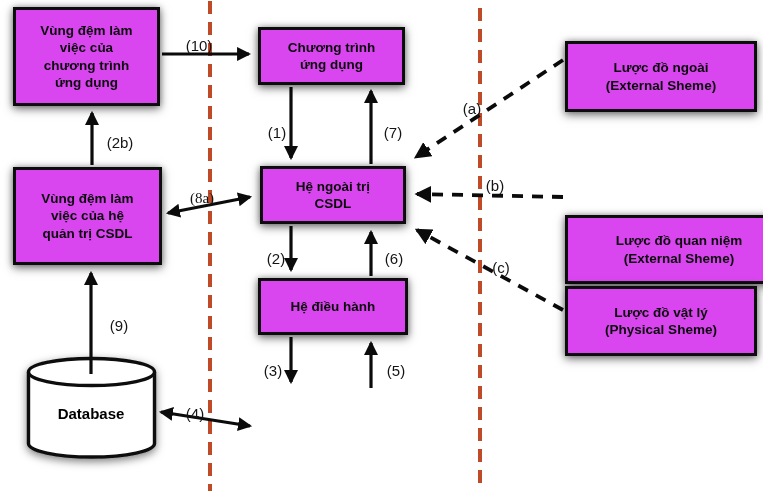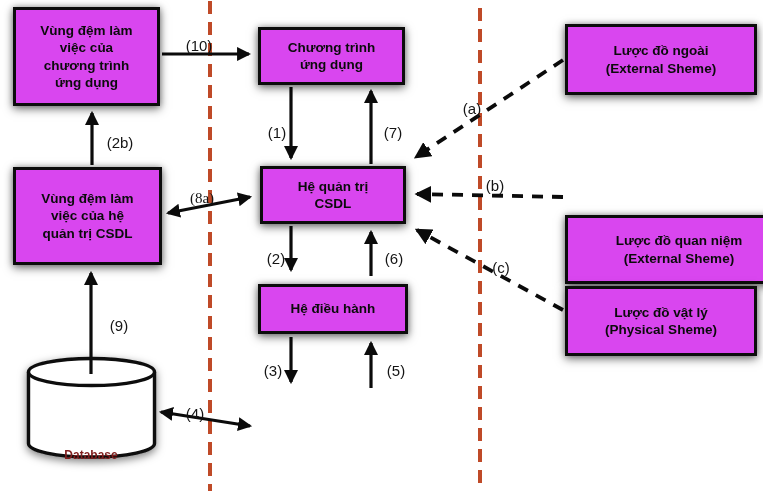--- a/index.html
+++ b/index.html
@@ -16,21 +16,21 @@
     text-align:center;font-weight:bold;font-size:13.5px;line-height:1.28;
     color:#0b0b0b;white-space:pre-line;
     box-shadow:0 3px 9px rgba(0,0,0,0.50),0 0 6px rgba(0,0,0,0.28);
   }
   .alabel{
     position:absolute;z-index:3;transform:translate(-50%,-50%);
     font-size:15px;color:#141414;white-space:nowrap;font-weight:normal;margin-top:8px;
   }
   .dblabel{
     position:absolute;z-index:3;transform:translate(-50%,-50%);
-    font-weight:bold;font-size:12px;color:#7f1d1d;white-space:nowrap;margin-top:42px;
+    font-weight:bold;font-size:15px;color:#000000;white-space:nowrap;
   }
 </style>
 </head>
 <body>
 
 <div id="stage">
 
   <svg id="wires" width="763" height="504" viewBox="0 0 763 504">
     <defs>
       <marker id="ah" viewBox="0 0 10 10" refX="8.5" refY="5" markerWidth="4.4" markerHeight="4.4" orient="auto-start-reverse" markerUnits="strokeWidth">
@@ -68,24 +68,24 @@
 
   <div class="box" style="left:13px;top:7px;width:147px;height:99px;">Vùng đệm làm
 việc của
 chương trình
 ứng dụng</div>
   <div class="box" style="left:13px;top:167px;width:149px;height:98px;">Vùng đệm làm
 việc của hệ
 quản trị CSDL</div>
   <div class="box" style="left:258px;top:27px;width:147px;height:58px;">Chương trình
 ứng dụng</div>
-  <div class="box" style="left:260px;top:166px;width:146px;height:58px;">Hệ quản trị
+  <div class="box" style="left:260px;top:166px;width:146px;height:58px;">Hệ ngoài trị
 CSDL</div>
-  <div class="box" style="left:258px;top:278px;width:150px;height:50px;margin-top:6px;">Hệ điều hành</div>
-  <div class="box" style="left:565px;top:24px;width:192px;height:71px;">Lược đồ ngoài
+  <div class="box" style="left:258px;top:278px;width:150px;height:57px;">Hệ điều hành</div>
+  <div class="box" style="left:565px;top:41px;width:192px;height:71px;">Lược đồ ngoài
 (External Sheme)</div>
   <div class="box" style="left:565px;top:167px;width:228px;height:69px;margin-top:48px;">Lược đồ quan niệm
 (External Sheme)</div>
   <div class="box" style="left:565px;top:286px;width:192px;height:70px;">Lược đồ vật lý
 (Physical Sheme)</div>
 
   <div class="dblabel" style="left:91px;top:413px;">Database</div>
 
   <div class="alabel" style="left:199px;top:37px;">(10)</div>
   <div class="alabel" style="left:120px;top:134px;">(2b)</div>

